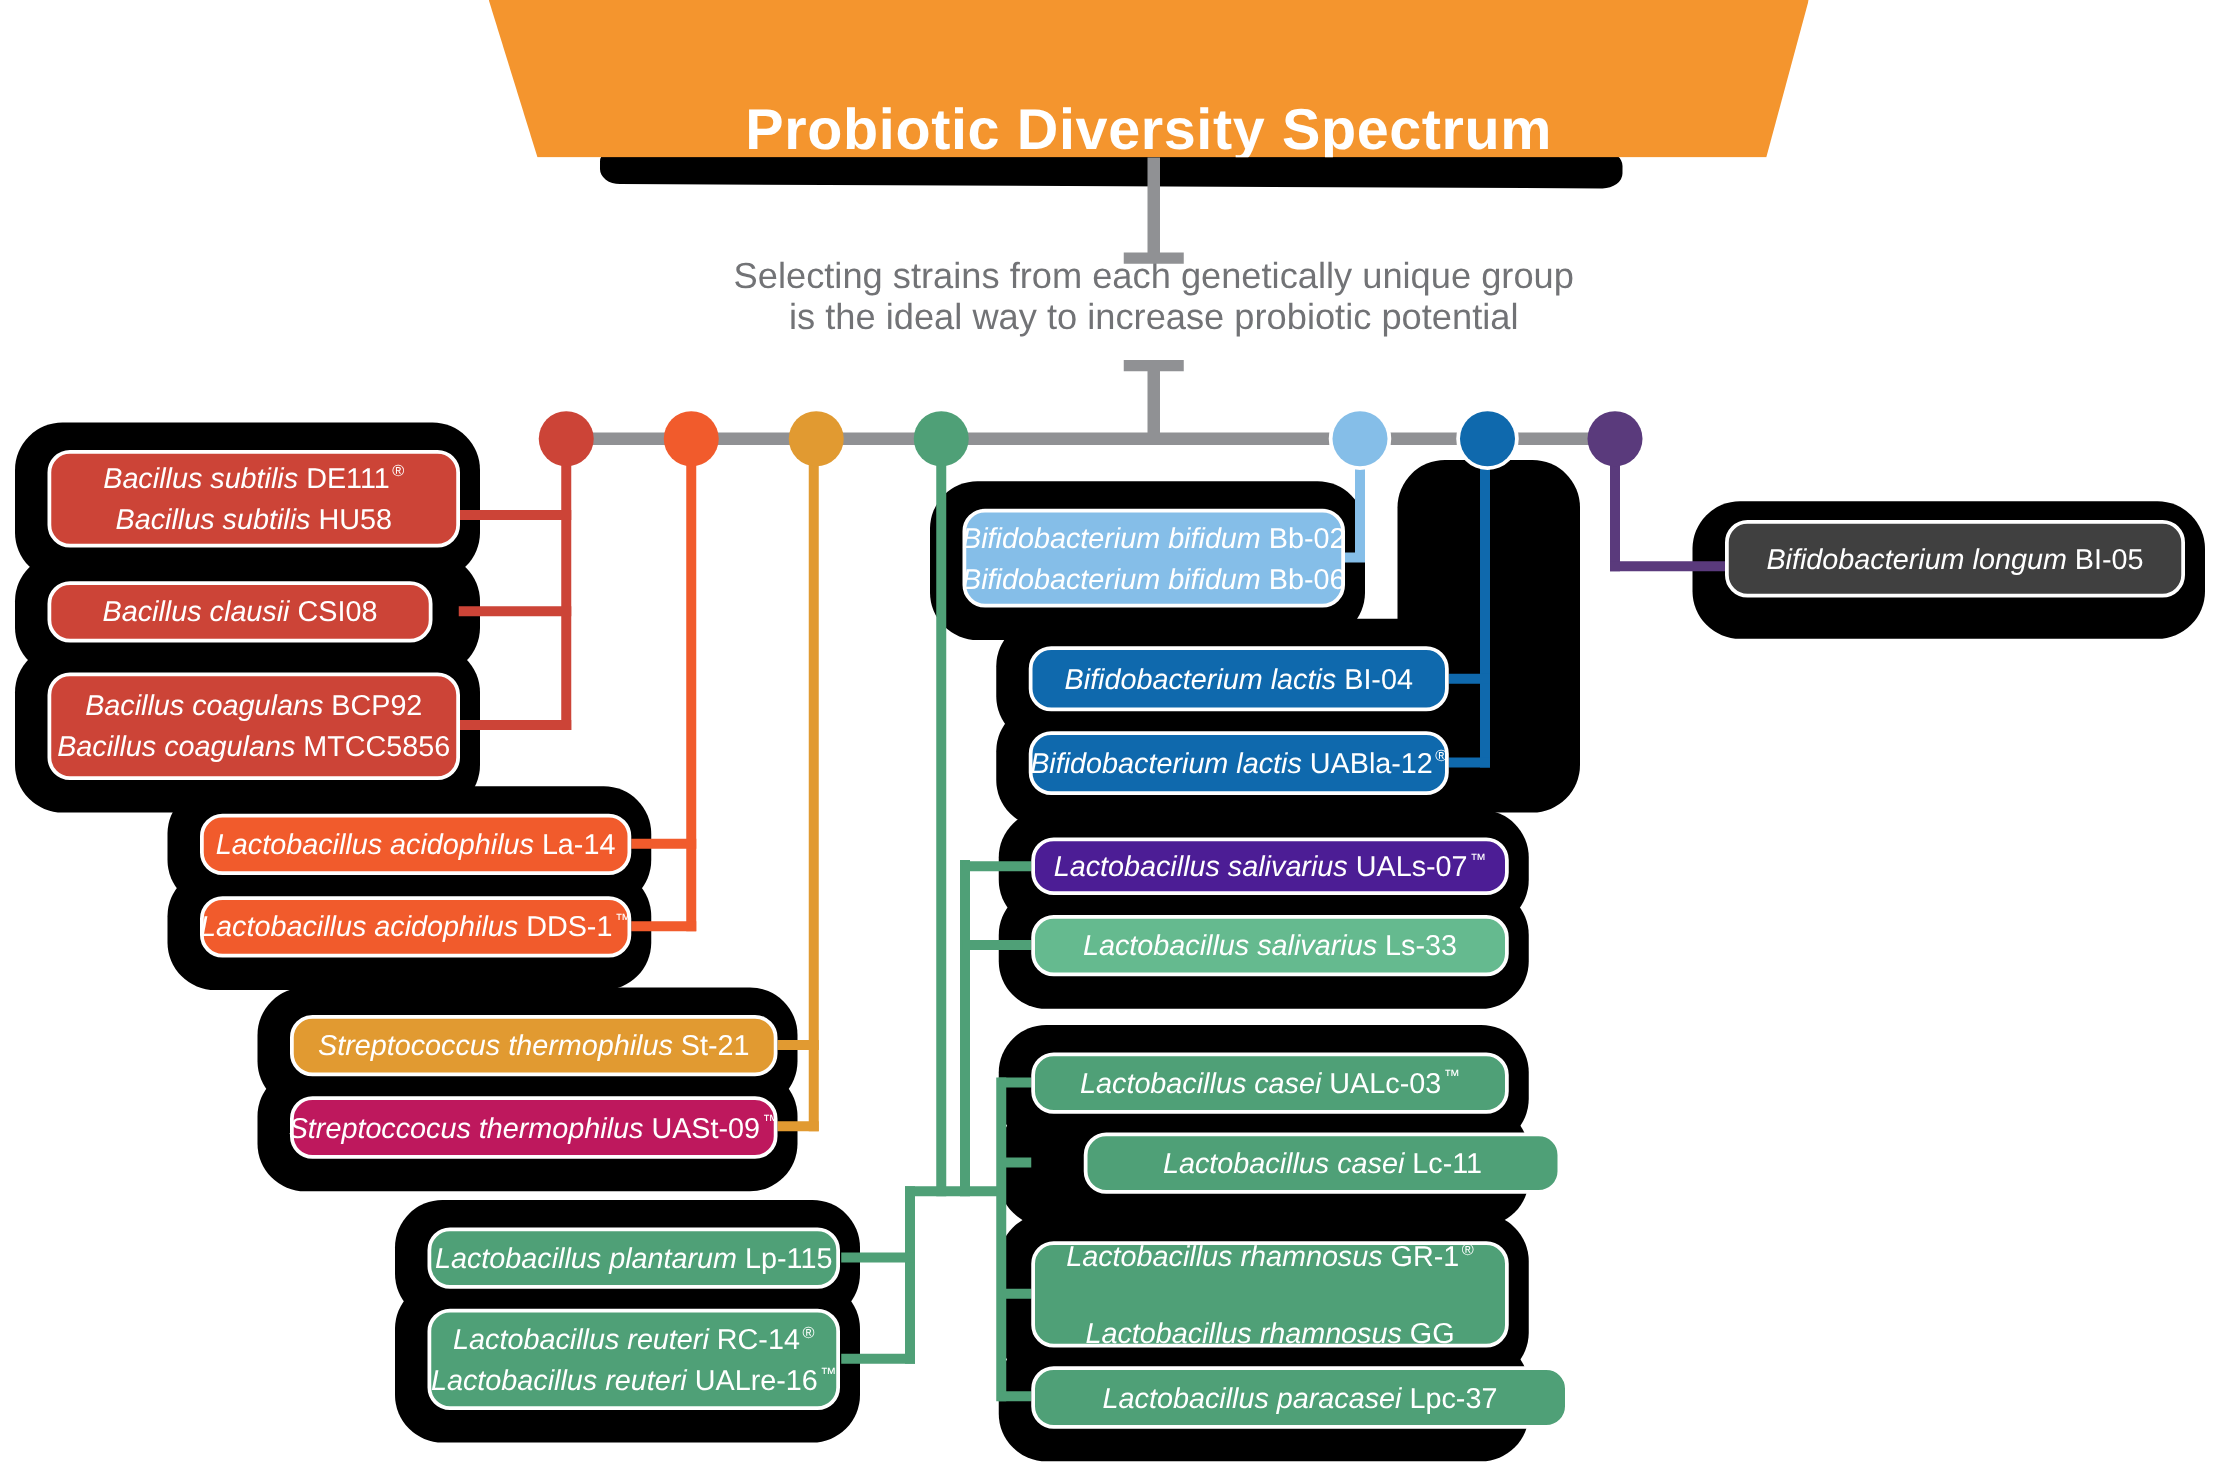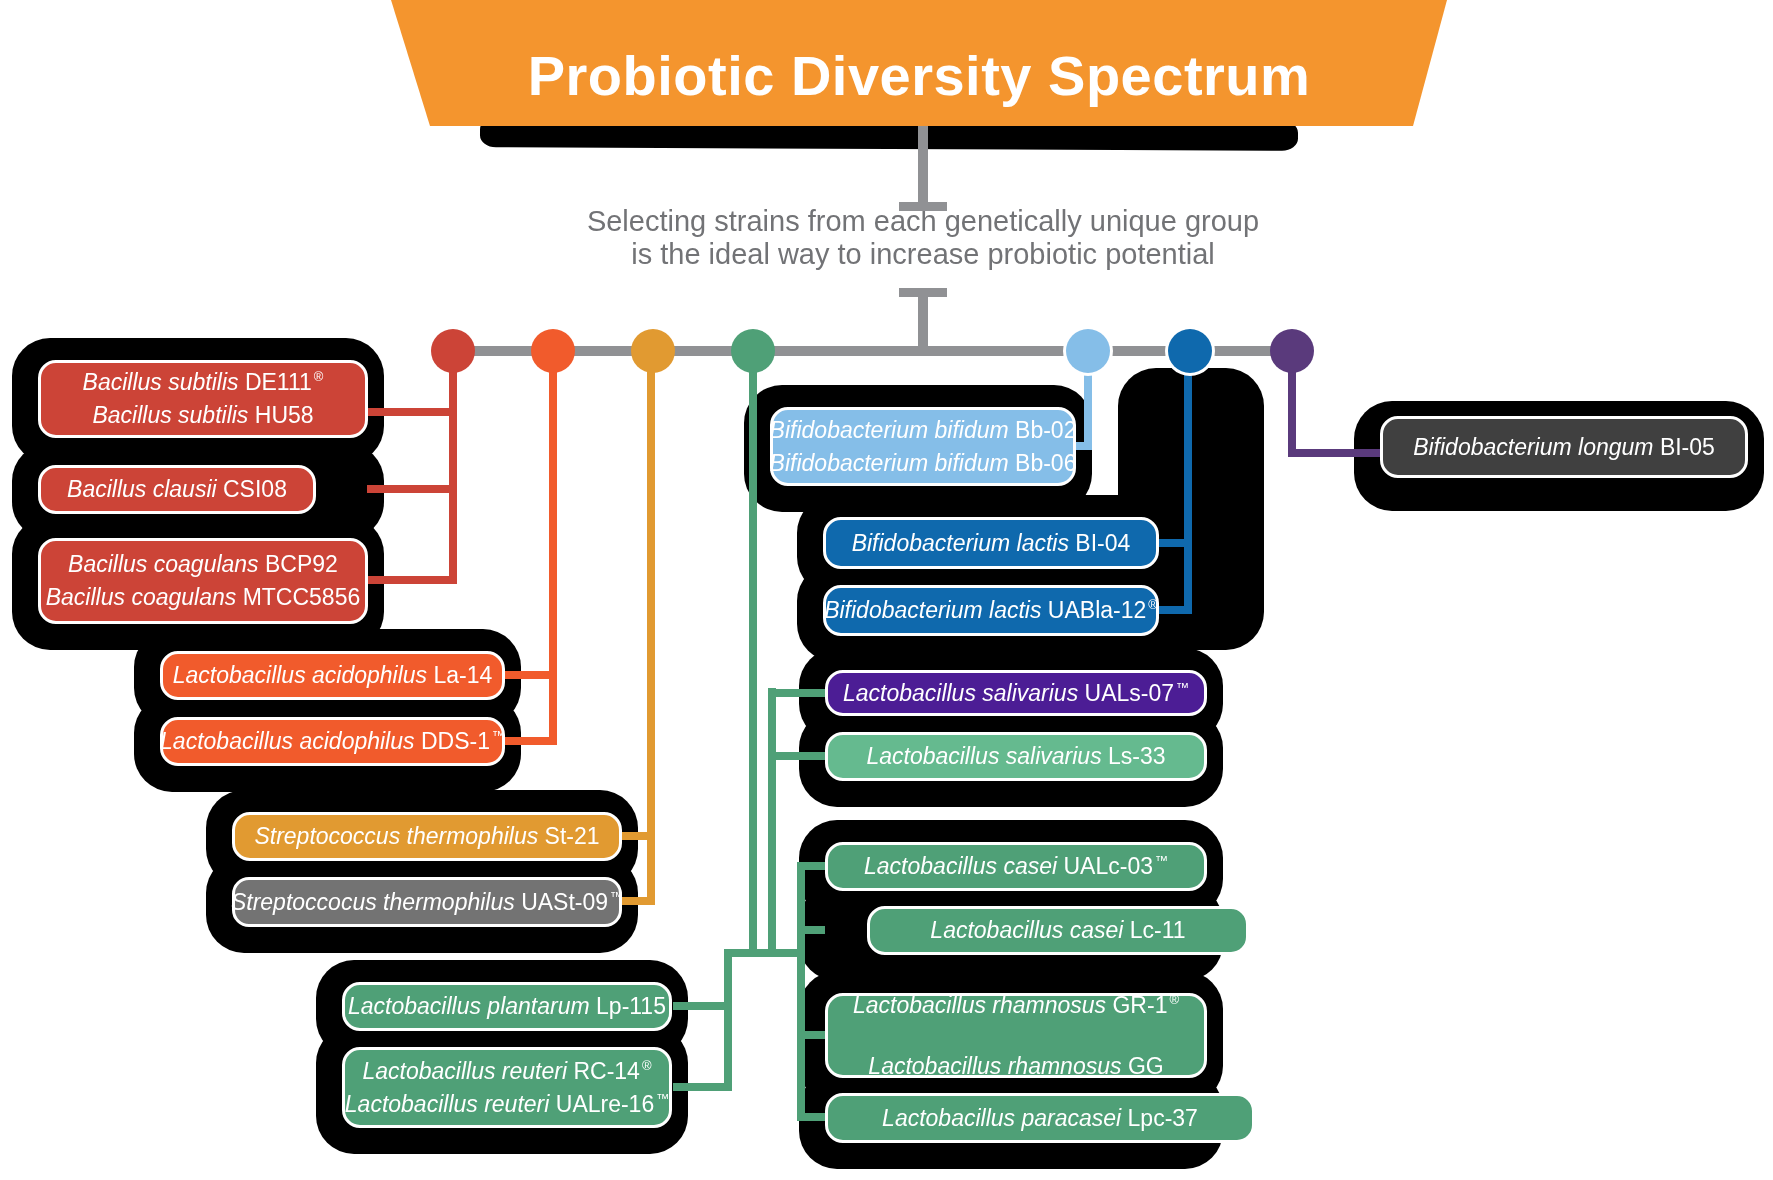--- a/index.html
+++ b/index.html
@@ -2,21 +2,21 @@
 <html><head>
 <meta charset="utf-8">
 <style>
   html,body{margin:0;padding:0;background:#fff;}
   .stage{position:relative;width:1773px;height:1180px;background:#fff;overflow:hidden;
          font-family:"Liberation Sans", sans-serif;}
   
   .banner{position:absolute;left:391px;top:0;width:1056px;height:126px;z-index:2;
           clip-path:polygon(0 0,100% 0,calc(100% - 34px) 100%,39px 100%);
           display:flex;align-items:flex-end;justify-content:center;}
-  .banner-title{color:#fff;font-weight:bold;font-size:56px;line-height:1;padding-bottom:22px;
+  .banner-title{color:#fff;font-weight:bold;font-size:46px;line-height:1;
                 letter-spacing:.5px;}
   .banner-shadow{position:absolute;left:480px;top:119px;width:818px;height:30px;background:#000;
                  border-radius:16px/12px;transform:rotate(.25deg);z-index:1;}
   
   .subtitle{position:absolute;left:523px;top:205px;width:800px;text-align:center;z-index:2;
             color:#727376;font-size:29px;line-height:33px;}
   
   .seg{position:absolute;z-index:2;}
   .blob{position:absolute;background:#000;border-radius:38px;z-index:1;}
   .node{position:absolute;border:3px solid #fff;border-radius:18px;box-sizing:border-box;z-index:3;
@@ -50,21 +50,21 @@
       <div class="blob" style="left: 12px; top: 443px; width: 372px; height: 97px;"></div>
       <div class="blob" style="left: 12px; top: 516px; width: 372px; height: 134px;"></div>
       <div class="seg" style="left: 449px; top: 351px; width: 8px; height: 233px; background: rgb(204, 68, 55);"></div>
       <div class="seg" style="left: 367px; top: 408px; width: 90px; height: 8px; background: rgb(204, 68, 55);"></div>
       <div class="seg" style="left: 367px; top: 485px; width: 90px; height: 8px; background: rgb(204, 68, 55);"></div>
       <div class="seg" style="left: 367px; top: 576px; width: 90px; height: 8px; background: rgb(204, 68, 55);"></div>
       <div class="node" style="left: 38px; top: 360px; width: 330px; height: 78px; background: rgb(204, 68, 55);">
         <div class="bline"><span class="sp">Bacillus subtilis</span> <span class="st">DE111</span><sup>®</sup></div>
         <div class="bline"><span class="sp">Bacillus subtilis</span> <span class="st">HU58</span></div>
       </div>
-      <div class="node" style="left: 38px; top: 465px; width: 278px; height: 49px; background: rgb(204, 68, 55);">
+      <div class="node" style="left: 38px; top: 465px; width: 308px; height: 49px; background: rgb(204, 68, 55);">
         <div class="bline"><span class="sp">Bacillus clausii</span> <span class="st">CSI08</span></div>
       </div>
       <div class="node" style="left: 38px; top: 538px; width: 330px; height: 86px; background: rgb(204, 68, 55);">
         <div class="bline"><span class="sp">Bacillus coagulans</span> <span class="st">BCP92</span></div>
         <div class="bline"><span class="sp">Bacillus coagulans</span> <span class="st">MTCC5856</span></div>
       </div>
       <div class="blob" style="left: 134px; top: 629px; width: 387px; height: 97px;"></div>
       <div class="blob" style="left: 134px; top: 695px; width: 387px; height: 97px;"></div>
       <div class="seg" style="left: 549px; top: 351px; width: 8px; height: 394px; background: rgb(241, 91, 44);"></div>
       <div class="seg" style="left: 505px; top: 671px; width: 52px; height: 8px; background: rgb(241, 91, 44);"></div>
@@ -76,21 +76,21 @@
         <div class="bline"><span class="sp">Lactobacillus acidophilus</span> <span class="st">DDS-1</span><sup>™</sup></div>
       </div>
       <div class="blob" style="left: 206px; top: 790px; width: 432px; height: 97px;"></div>
       <div class="blob" style="left: 206px; top: 855px; width: 432px; height: 98px;"></div>
       <div class="seg" style="left: 647px; top: 351px; width: 8px; height: 554px; background: rgb(225, 154, 49);"></div>
       <div class="seg" style="left: 622px; top: 832px; width: 33px; height: 8px; background: rgb(225, 154, 49);"></div>
       <div class="seg" style="left: 622px; top: 897px; width: 33px; height: 8px; background: rgb(225, 154, 49);"></div>
       <div class="node" style="left: 232px; top: 812px; width: 390px; height: 49px; background: rgb(225, 154, 49);">
         <div class="bline"><span class="sp">Streptococcus thermophilus</span> <span class="st">St-21</span></div>
       </div>
-      <div class="node" style="left: 232px; top: 877px; width: 390px; height: 50px; background: #737373; border-radius: 17px;">
+      <div class="node" style="left: 232px; top: 877px; width: 390px; height: 50px; background: #be185d;">
         <div class="bline"><span class="sp">Streptoccocus thermophilus</span> <span class="st">UASt-09</span><sup>™</sup></div>
       </div>
       <div class="blob" style="left: 316px; top: 960px; width: 372px; height: 97px;"></div>
       <div class="blob" style="left: 316px; top: 1025px; width: 372px; height: 129px;"></div>
       <div class="blob" style="left: 799px; top: 820px; width: 424px; height: 97px;"></div>
       <div class="blob" style="left: 799px; top: 884px; width: 424px; height: 97px;"></div>
       <div class="blob" style="left: 799px; top: 971px; width: 424px; height: 133px;"></div>
       <div class="blob" style="left: 799px; top: 1071px; width: 424px; height: 98px;"></div>
       <div class="seg" style="left: 749px; top: 351px; width: 8px; height: 606px; background: rgb(79, 160, 119);"></div>
       <div class="seg" style="left: 724px; top: 949px; width: 80px; height: 8px; background: rgb(79, 160, 119);"></div>

